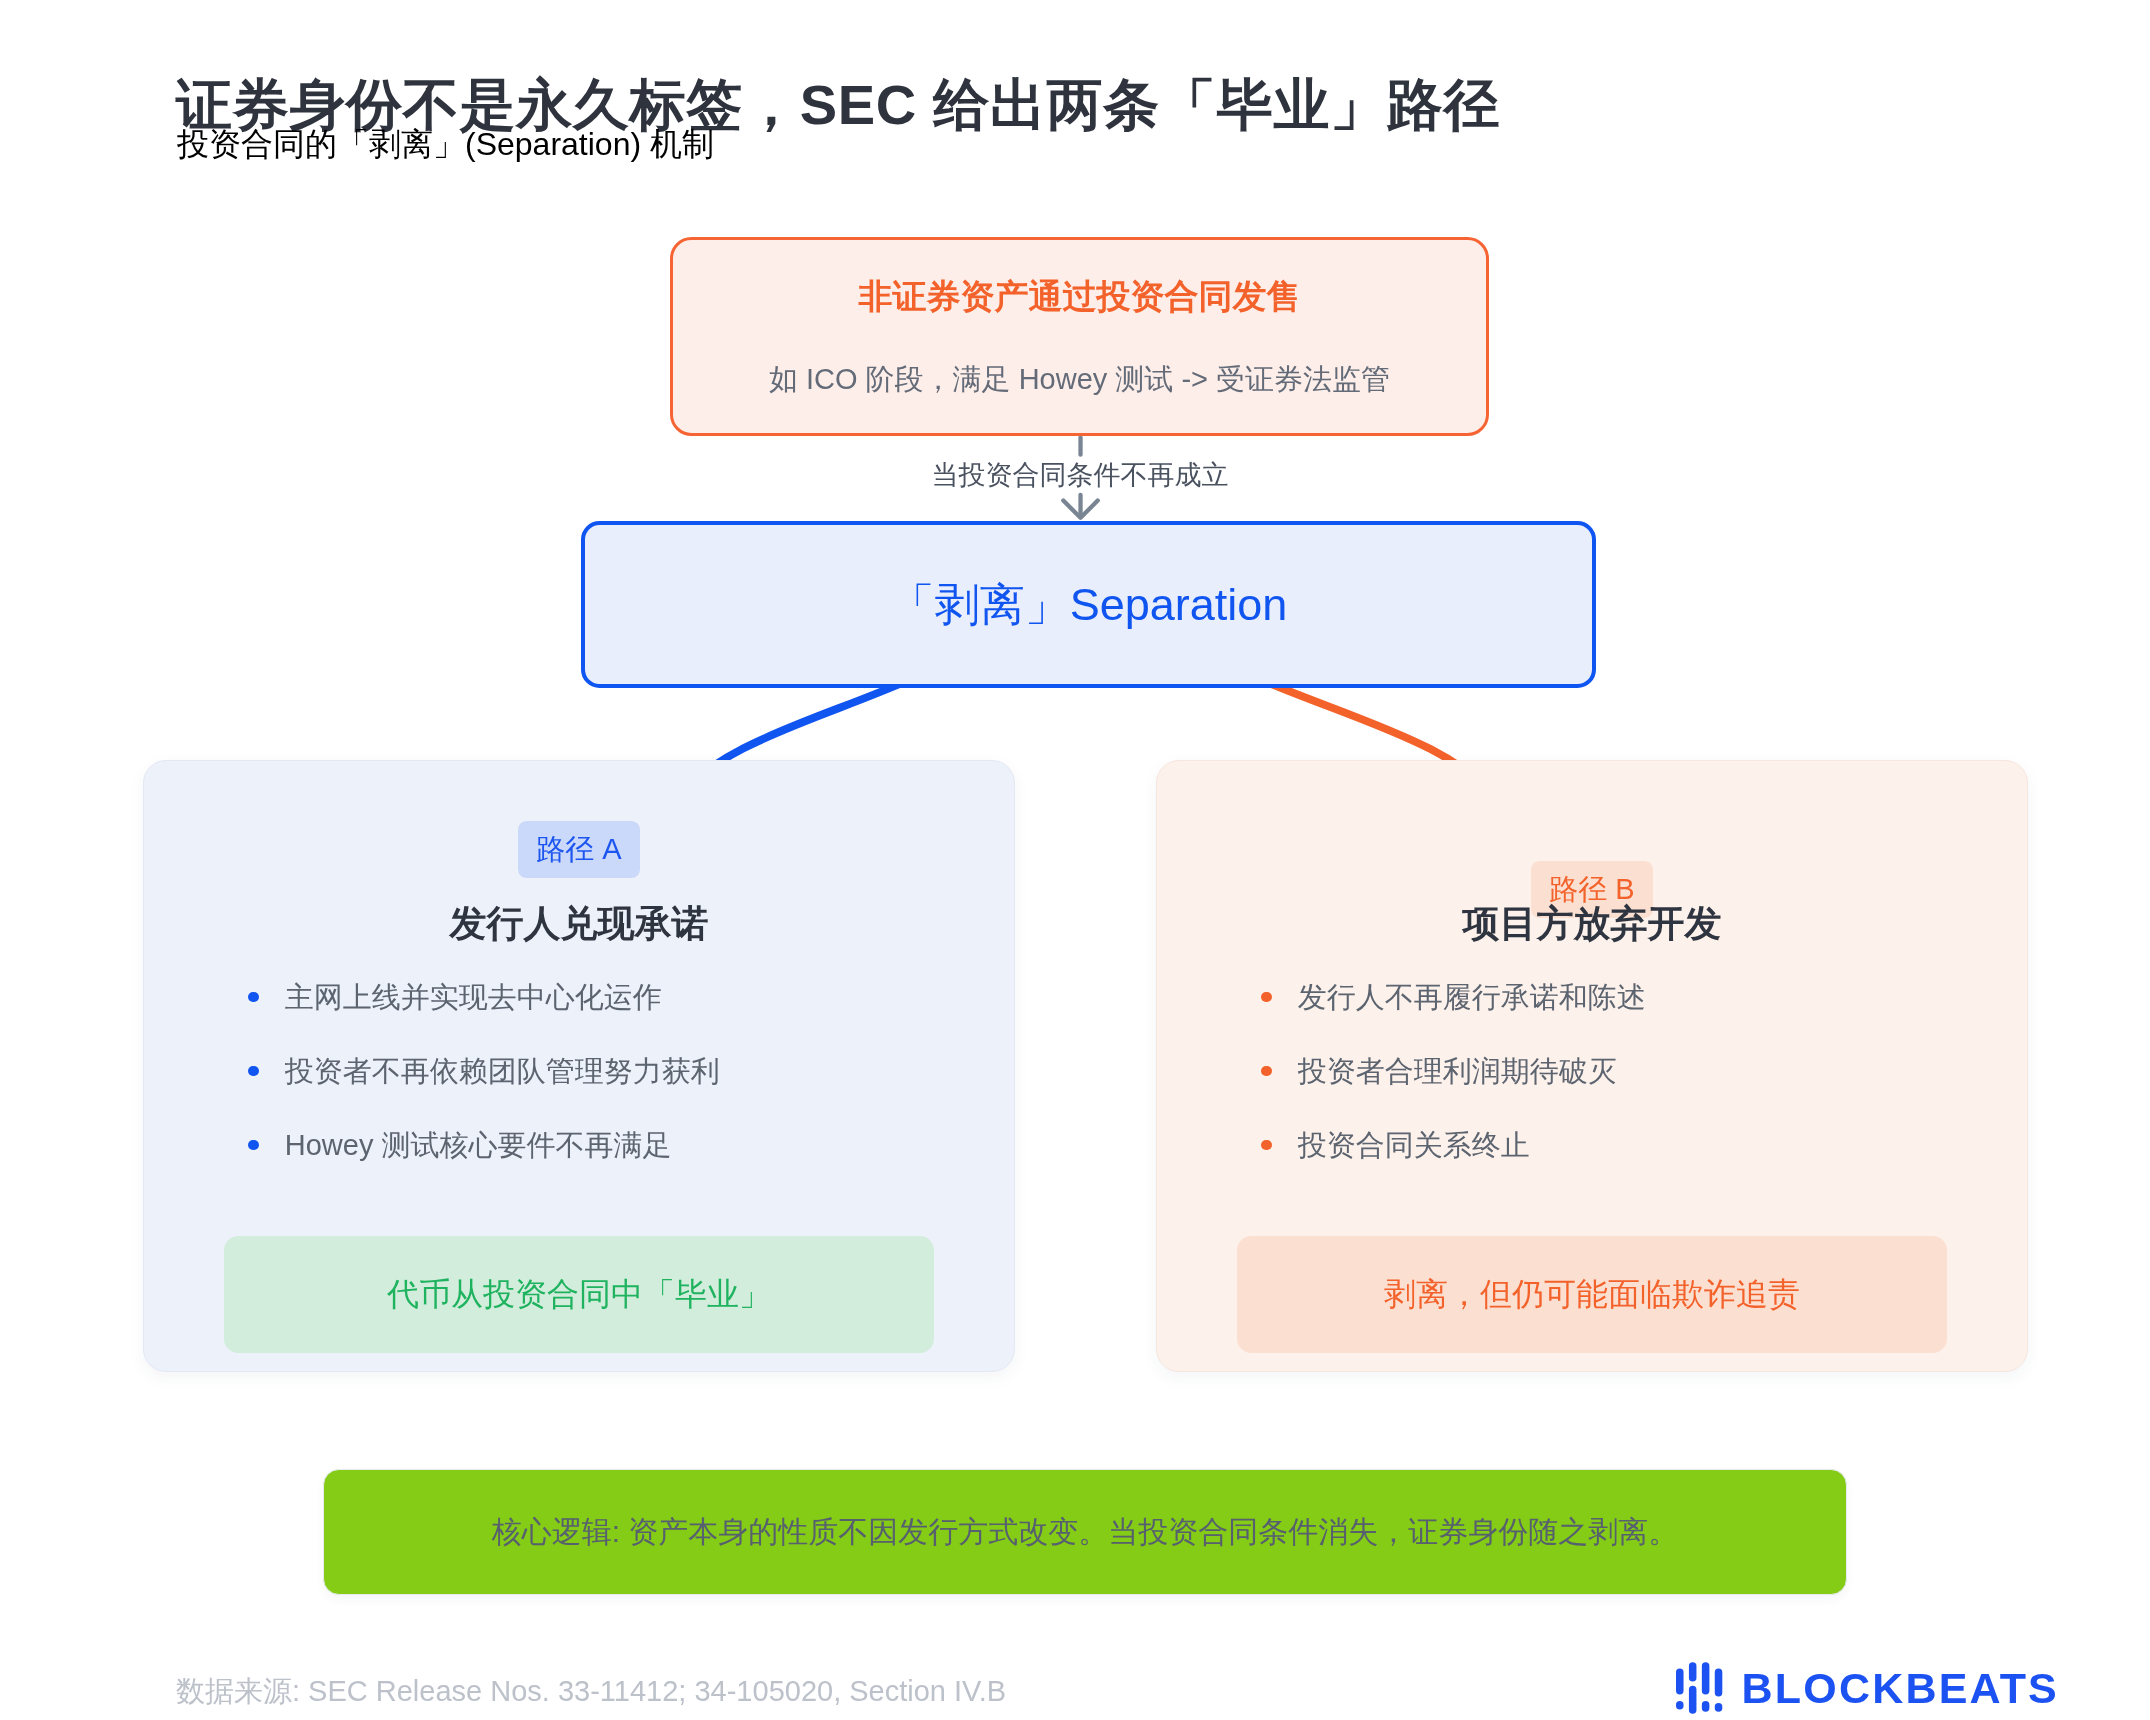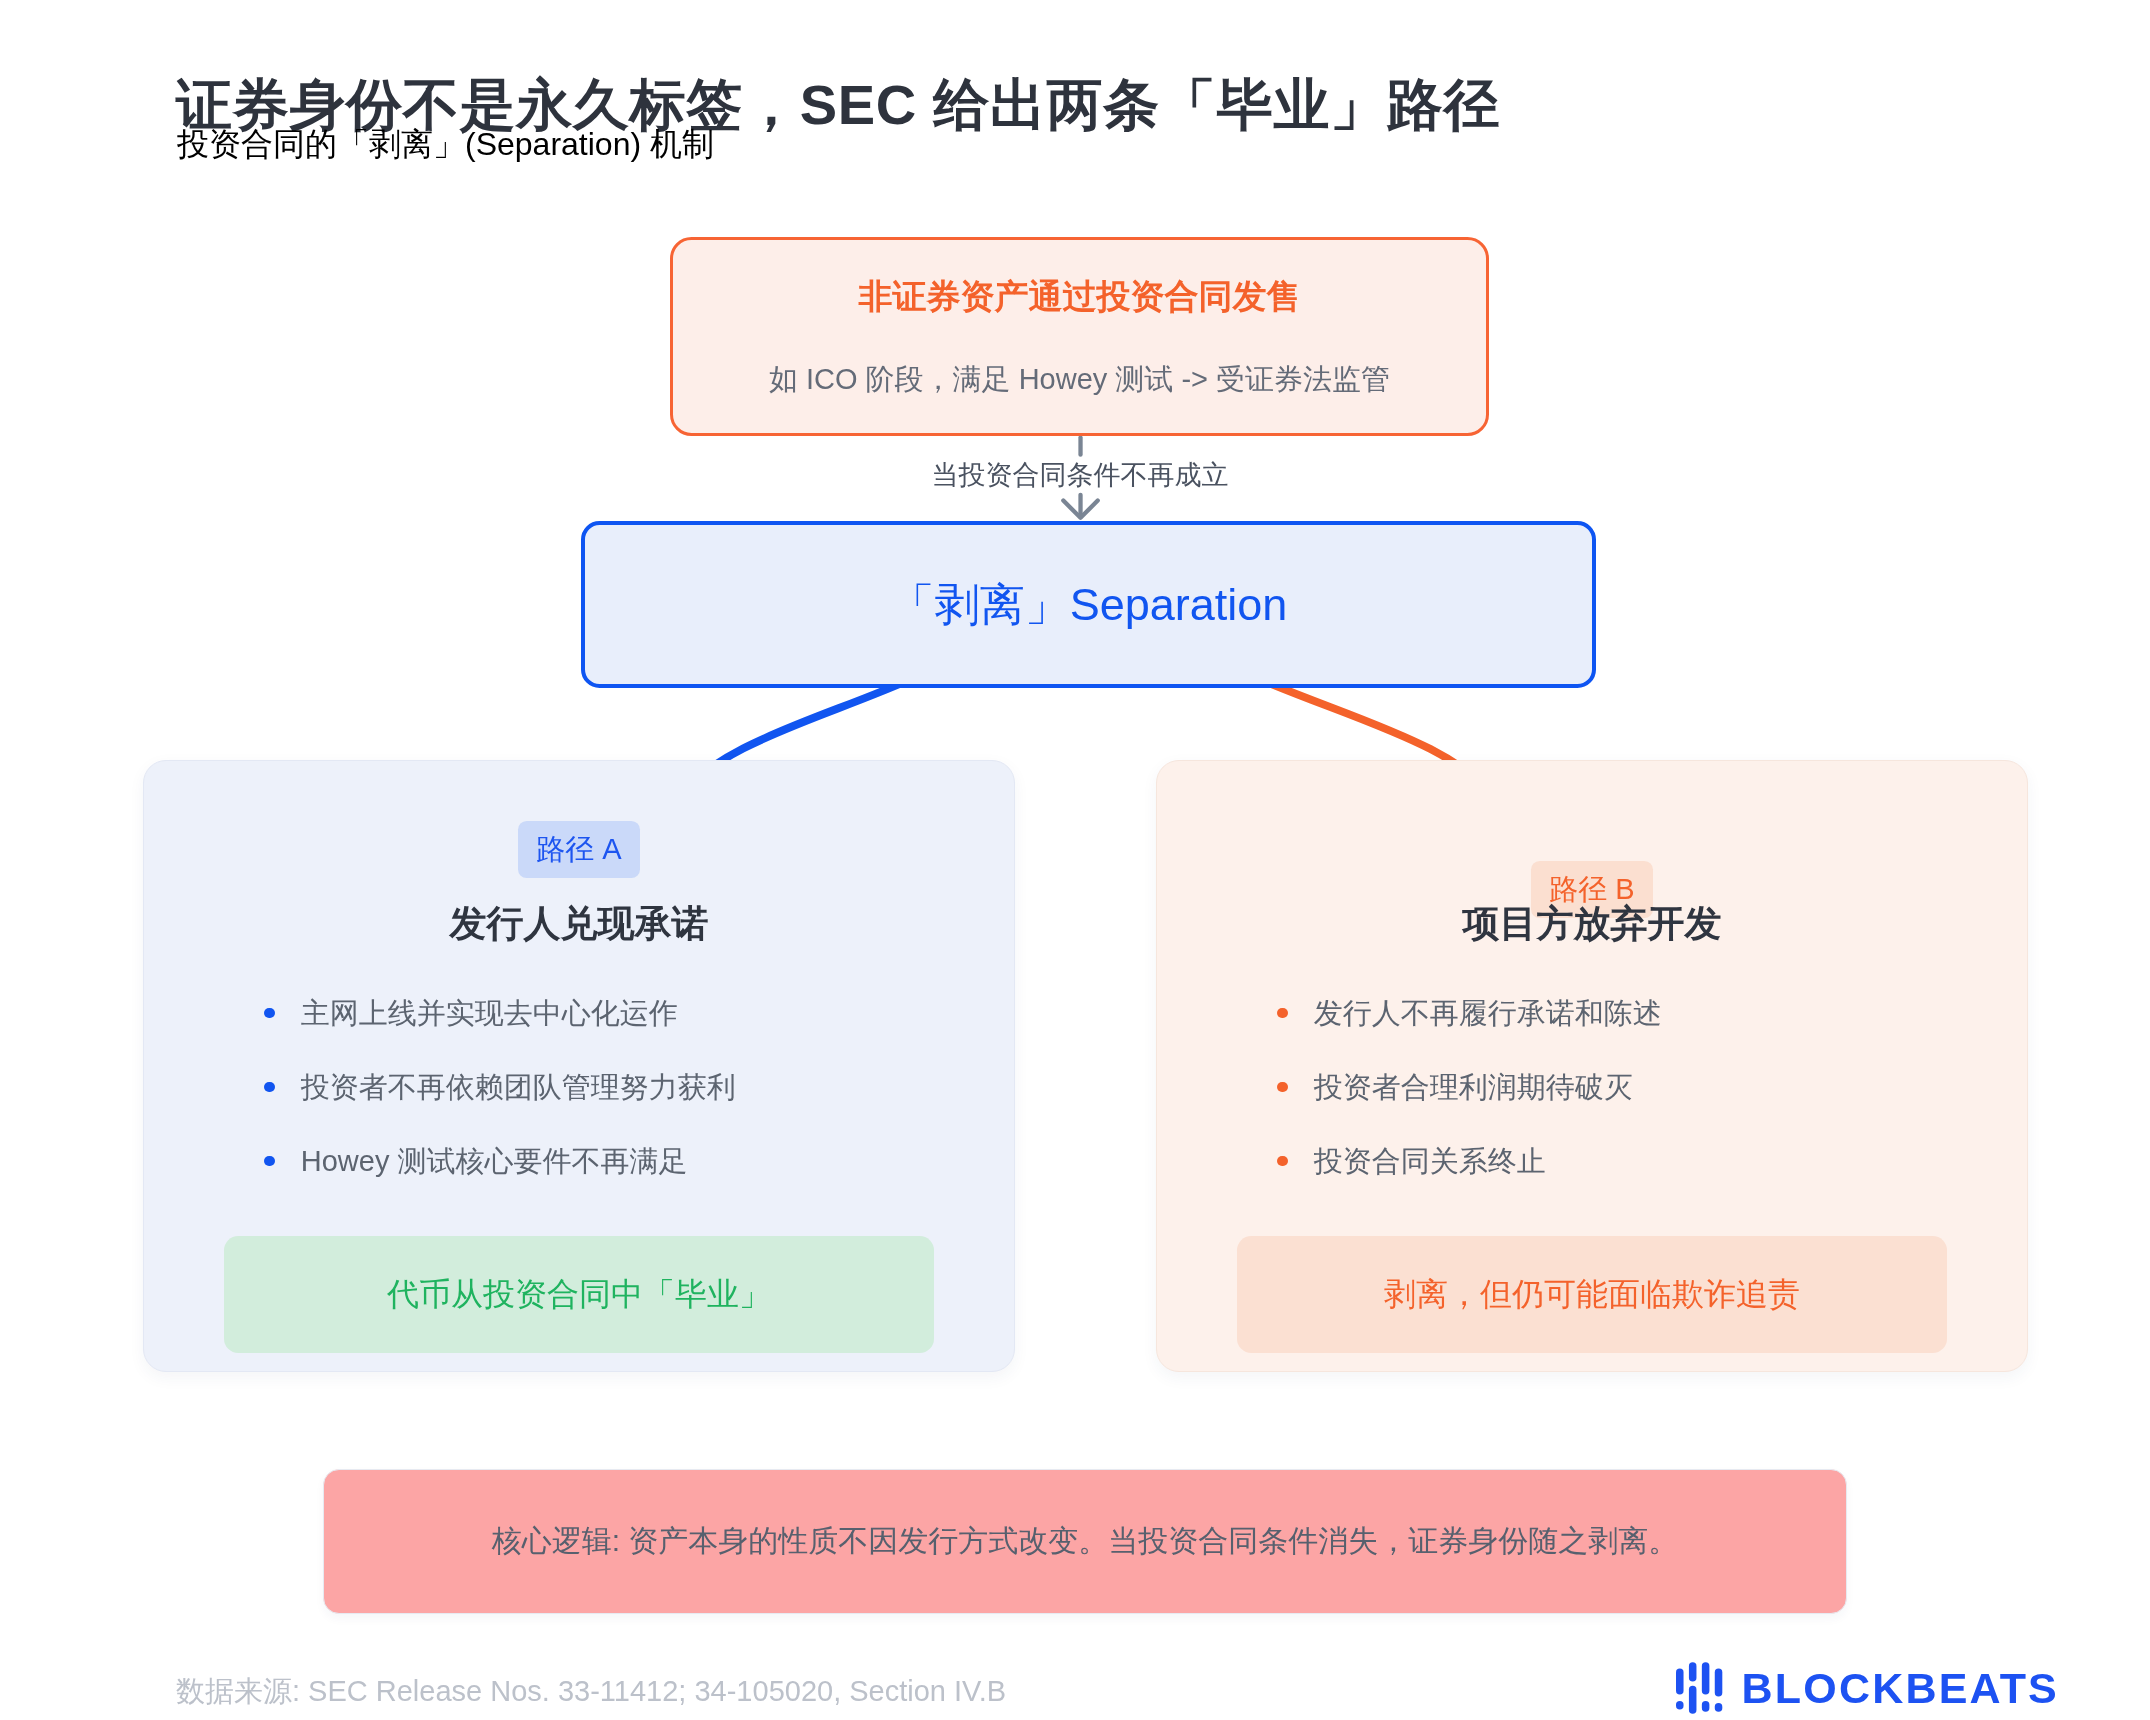--- a/index.html
+++ b/index.html
@@ -25,31 +25,31 @@
   .card-a{left:143px;background:#edf1fa;border:1.4px solid #e3e8f4;}
   .card-b{left:1156px;background:#fdf1eb;border:1.4px solid #f6e6dd;}
 
   .badge-wrap{position:absolute;left:0;right:0;top:60px;text-align:center;}
   .badge{display:inline-block;font-size:29px;padding:8.6px 18.6px;border-radius:8.6px;}
   .badge-a{background:#cad9f9;color:#1d55f0;}
   .badge-b{background:#fbdfd0;color:#f4622b;margin-top:40px;}
 
   .card-title{position:absolute;left:0;right:0;top:138px;text-align:center;font-size:37px;font-weight:600;color:#2f3540;}
 
-  .bullets{position:absolute;left:104px;top:219px;margin:16px;padding:0;list-style:none;display:flex;flex-direction:column;row-gap:40px;}
+  .bullets{position:absolute;left:104px;top:219px;margin:0;padding:0;list-style:none;display:flex;flex-direction:column;row-gap:40px;}
   .bullets li{display:flex;align-items:center;font-size:29px;color:#5c6470;line-height:34px;}
   .dot{width:10.8px;height:10.8px;border-radius:50%;margin-right:26px;flex:0 0 auto;}
   .card-a .dot{background:#1155f0;}
   .card-b .dot{background:#f4622b;}
 
   .result{position:absolute;left:80px;right:80px;top:475px;height:117px;border-radius:14.3px;display:flex;align-items:center;justify-content:center;font-size:32px;font-weight:500;}
   .result-a{background:#d2eddc;color:#1fb35f;}
   .result-b{background:#fbe0d2;color:#f4622b;}
 
-  .note-bar{position:absolute;left:323px;top:1469px;width:1524px;height:145px;box-sizing:border-box;background:#fca5a5;border:1.4px solid #e7eaf1;border-radius:16px;display:flex;align-items:center;justify-content:center;box-shadow:0 4.3px 10px rgba(30,50,100,0.04);}
+  .note-bar{position:absolute;left:323px;top:1469px;width:1524px;height:126px;box-sizing:border-box;background:#84cc16;border:1.4px solid #e7eaf1;border-radius:16px;display:flex;align-items:center;justify-content:center;box-shadow:0 4.3px 10px rgba(30,50,100,0.04);}
   .note-text{font-size:30px;color:#57606e;}
 
   .source-text{position:absolute;left:176px;top:1672px;font-size:29px;color:#bcc1ca;}
 
   .brand{position:absolute;right:92px;top:1662px;display:flex;align-items:center;column-gap:10px;}
   .brand-word{font-size:43px;font-weight:700;color:#1d52f2;letter-spacing:2.2px;}
 </style>
 </head>
 <body>
 

